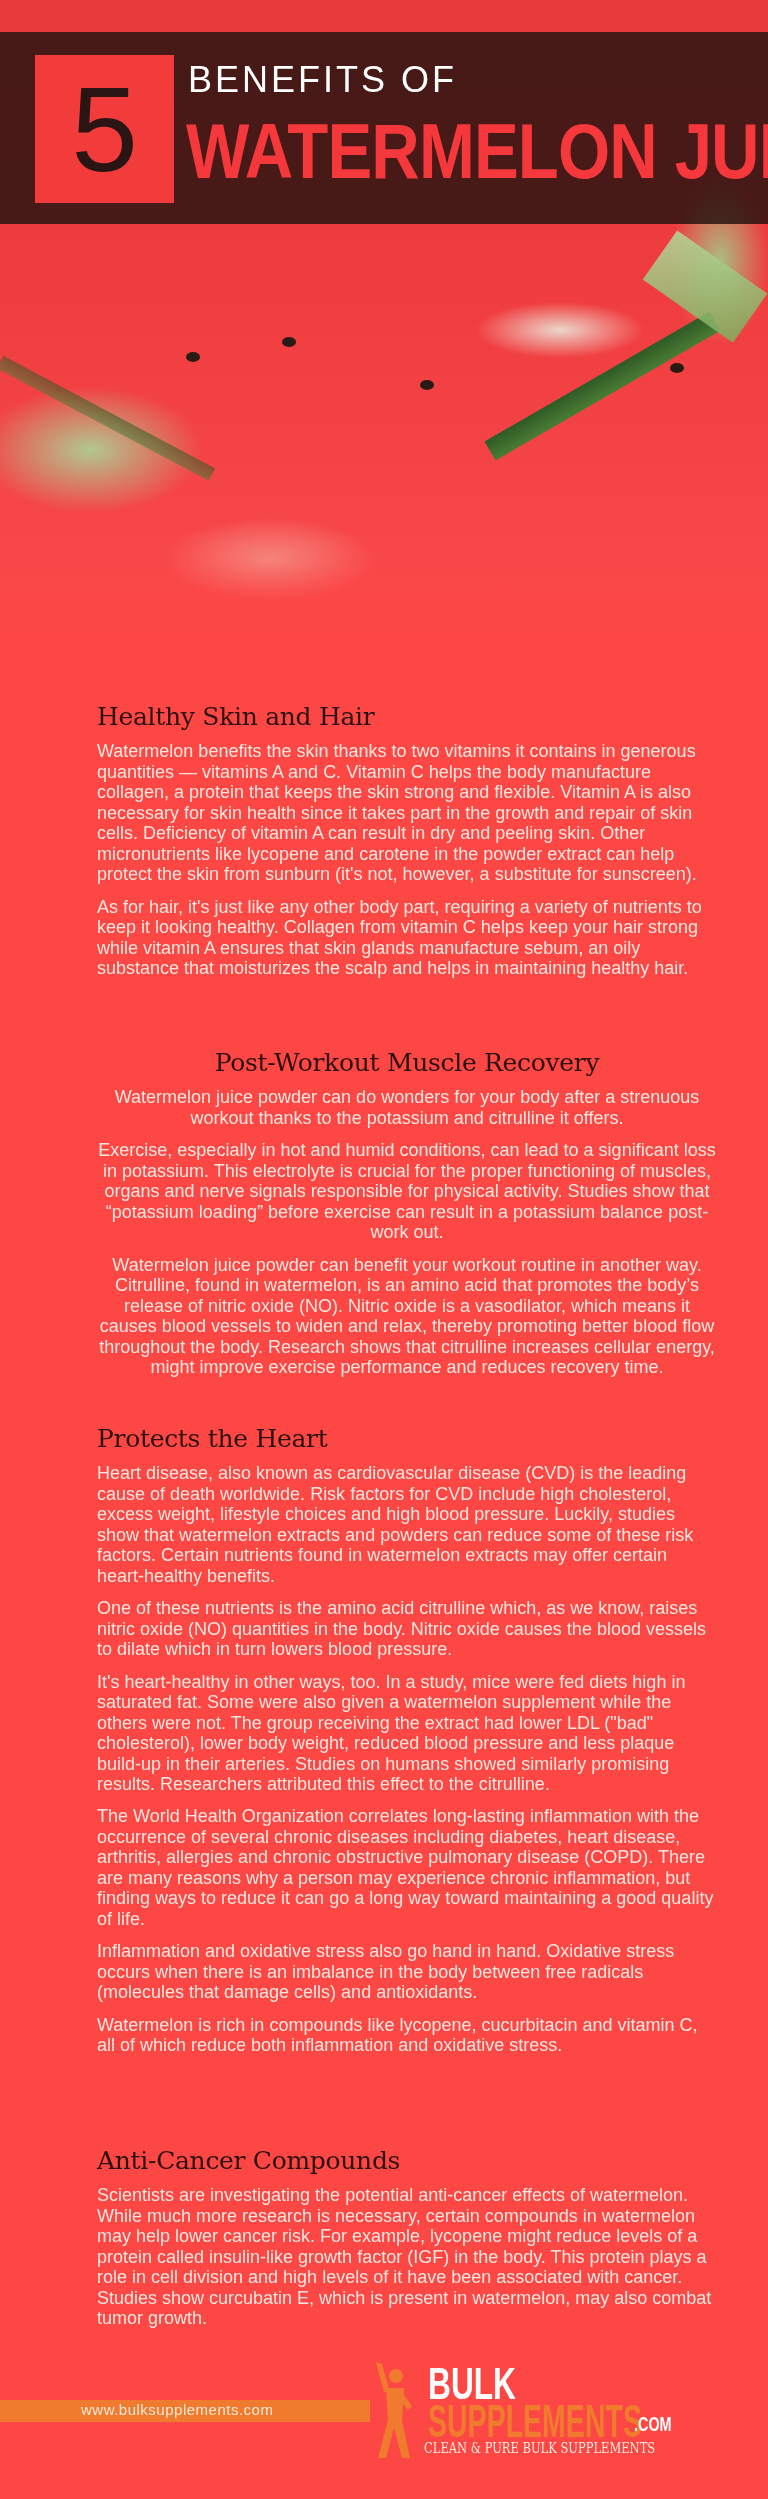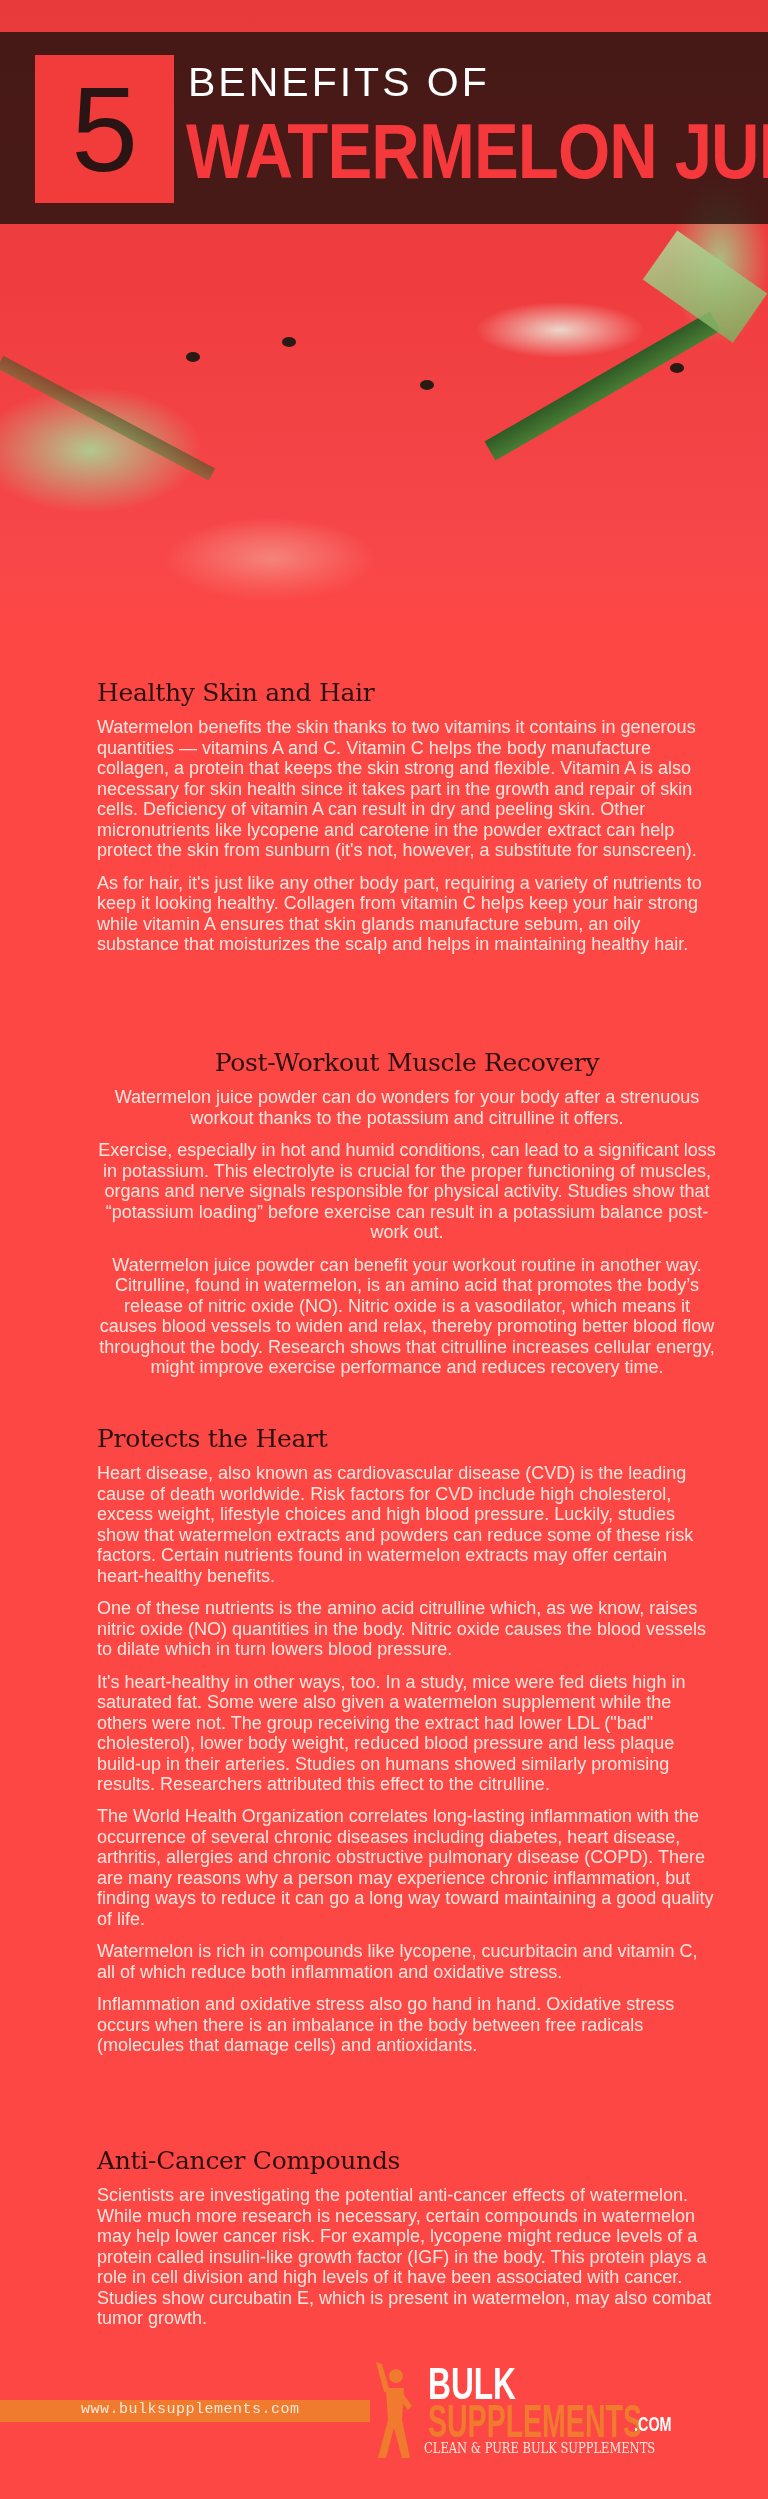--- a/index.html
+++ b/index.html
@@ -16,31 +16,31 @@
       radial-gradient(ellipse 150px 60px at 270px 560px, rgba(240,200,180,0.6), rgba(240,200,180,0) 70%),
       linear-gradient(180deg, #e83a3a 0%, #ef3d3f 40%, #f7474a 80%, #fd4744 100%);
   }
   .hero .slice-edge { position: absolute; background: linear-gradient(180deg,#2f5a25,#4a7c35); transform-origin: left center; }
   .hero .seed { position: absolute; width: 14px; height: 10px; border-radius: 50%; background: #2a1a14; }
   .hero .fade { position: absolute; left: 0; right: 0; bottom: 0; height: 180px; background: linear-gradient(180deg, rgba(253,71,68,0), #fd4744); }
 
   .title-band { position: absolute; left: 0; top: 32px; width: 768px; height: 192px; background: rgba(35,18,15,0.82); }
   .five-box { position: absolute; left: 35px; top: 55px; width: 139px; height: 148px; background: #f23b3b; display: flex; align-items: center; justify-content: center; }
   .five-box span { font-family: "Liberation Sans", sans-serif; font-size: 120px; color: #2a1414; line-height: 1; font-weight: 400; }
-  .title-top { position: absolute; left: 188px; top: 62px; font-size: 41px; color: #ffffff; letter-spacing: 3px; font-weight: 400; line-height: 1; }
+  .title-top { position: absolute; left: 188px; top: 62px; font-size: 36px; color: #ffffff; letter-spacing: 3px; font-weight: 400; line-height: 1; }
   .title-main { position: absolute; left: 186px; top: 112px; font-size: 78px; color: #f5383b; font-weight: 700; line-height: 1; letter-spacing: -1px; transform: scaleX(0.86); transform-origin: left top; white-space: nowrap; }
 
   
   .section { position: absolute; left: 97px; width: 620px; }
   .section h2 { font-family: "DejaVu Serif", serif; font-weight: 400; font-size: 25px; color: #2b1110; margin-bottom: 10px; letter-spacing: -0.3px; }
   .section p { font-size: 18px; line-height: 20.5px; color: #fbe6df; margin-bottom: 12px; }
 
   
   .url-bar { position: absolute; left: 0; top: 2400px; width: 370px; height: 22px; background: #f07a2e; }
-  .url-text { position: absolute; left: 81px; top: 2401px; font-family: Liberation Mono, monospace; font-size: 15px; color: #fde8d6; letter-spacing: 0.5px; }
+  .url-text { position: absolute; left: 81px; top: 2401px; font-family: Liberation Sans, sans-serif; font-size: 15px; color: #fde8d6; letter-spacing: 0.5px; }
   .logo-figure { position: absolute; left: 372px; top: 2362px; width: 40px; height: 100px; }
   .logo-bulk { position: absolute; left: 428px; top: 2362px; font-size: 44px; font-weight: 700; color: #ffffff; line-height: 1; transform: scaleX(0.72); transform-origin: left top; }
   .logo-supp { position: absolute; left: 428px; top: 2398px; font-size: 46px; font-weight: 700; color: #f07a2e; line-height: 1; transform: scaleX(0.62); transform-origin: left top; white-space: nowrap; }
   .logo-com { position: absolute; left: 634px; top: 2414px; font-size: 20px; font-weight: 700; color: #ffffff; line-height: 1; transform: scaleX(0.72); transform-origin: left top; }
   .logo-tag { position: absolute; left: 424px; top: 2441px; font-family: "DejaVu Serif", serif; font-size: 14px; color: #fde8df; line-height: 1; transform: scaleX(0.82); transform-origin: left top; white-space: nowrap; }
 </style>
 </head>
 <body>
 
 <div class="page">
@@ -56,21 +56,21 @@
     <div class="fade"></div>
   </div>
 
   <div class="title-band"></div>
   <div class="five-box">
     <span>5</span>
   </div>
   <div class="title-top">BENEFITS OF</div>
   <div class="title-main">WATERMELON JUICE</div>
 
-  <div class="section" style="top:678px;">
+  <div class="section" style="top:702px;">
     <h2>Healthy Skin and Hair</h2>
     <p>Watermelon benefits the skin thanks to two vitamins it contains in generous quantities — vitamins A and C. Vitamin C helps the body manufacture collagen, a protein that keeps the skin strong and flexible. Vitamin A is also necessary for skin health since it takes part in the growth and repair of skin cells. Deficiency of vitamin A can result in dry and peeling skin. Other micronutrients like lycopene and carotene in the powder extract can help protect the skin from sunburn (it's not, however, a substitute for sunscreen).</p>
     <p>As for hair, it's just like any other body part, requiring a variety of nutrients to keep it looking healthy. Collagen from vitamin C helps keep your hair strong while vitamin A ensures that skin glands manufacture sebum, an oily substance that moisturizes the scalp and helps in maintaining healthy hair.</p>
   </div>
 
   <div class="section" style="top:1048px;text-align:center;">
     <h2>Post-Workout Muscle Recovery</h2>
     <p>Watermelon juice powder can do wonders for your body after a strenuous workout thanks to the potassium and citrulline it offers.</p>
     <p>Exercise, especially in hot and humid conditions, can lead to a significant loss in potassium. This electrolyte is crucial for the proper functioning of muscles, organs and nerve signals responsible for physical activity. Studies show that “potassium loading” before exercise can result in a potassium balance post-work out.</p>
     <p>Watermelon juice powder can benefit your workout routine in another way. Citrulline, found in watermelon, is an amino acid that promotes the body’s release of nitric oxide (NO). Nitric oxide is a vasodilator, which means it causes blood vessels to widen and relax, thereby promoting better blood flow throughout the body. Research shows that citrulline increases cellular energy, might improve exercise performance and reduces recovery time.</p>
@@ -78,22 +78,22 @@
 
   <div class="section" style="top:1424px;">
     <h2>Protects the Heart</h2>
     <p>Heart disease, also known as cardiovascular disease (CVD) is the leading cause of death worldwide. Risk factors for CVD include high cholesterol, excess weight, lifestyle choices and high blood pressure. Luckily, studies show that watermelon extracts and powders can reduce some of these risk factors. Certain nutrients found in watermelon extracts may offer certain heart-healthy benefits.</p>
     <p>One of these nutrients is the amino acid citrulline which, as we know, raises nitric oxide (NO) quantities in the body. Nitric oxide causes the blood vessels to dilate which in turn lowers blood pressure.</p>
     <p>It's heart-healthy in other ways, too. In a study, mice were fed diets high in saturated fat. Some were also given a watermelon supplement while the others were not. The group receiving the extract had lower LDL ("bad" cholesterol), lower body weight, reduced blood pressure and less plaque build-up in their arteries. Studies on humans showed similarly promising results. Researchers attributed this effect to the citrulline.</p>
   </div>
 
   <div class="section" style="top:1806px;">
     <p>The World Health Organization correlates long-lasting inflammation with the occurrence of several chronic diseases including diabetes, heart disease, arthritis, allergies and chronic obstructive pulmonary disease (COPD). There are many reasons why a person may experience chronic inflammation, but finding ways to reduce it can go a long way toward maintaining a good quality of life.</p>
+    <p>Inflammation and oxidative stress also go hand in hand. Oxidative stress occurs when there is an imbalance in the body between free radicals (molecules that damage cells) and antioxidants.</p>
     <p>Watermelon is rich in compounds like lycopene, cucurbitacin and vitamin C, all of which reduce both inflammation and oxidative stress.</p>
-    <p>Inflammation and oxidative stress also go hand in hand. Oxidative stress occurs when there is an imbalance in the body between free radicals (molecules that damage cells) and antioxidants.</p>
   </div>
 
   <div class="section" style="top:2146px;">
     <h2>Anti-Cancer Compounds</h2>
     <p>Scientists are investigating the potential anti-cancer effects of watermelon. While much more research is necessary, certain compounds in watermelon may help lower cancer risk. For example, lycopene might reduce levels of a protein called insulin-like growth factor (IGF) in the body. This protein plays a role in cell division and high levels of it have been associated with cancer. Studies show curcubatin E, which is present in watermelon, may also combat tumor growth.</p>
   </div>
 
   <div class="url-bar"></div>
   <div class="url-text">www.bulksupplements.com</div>
 

